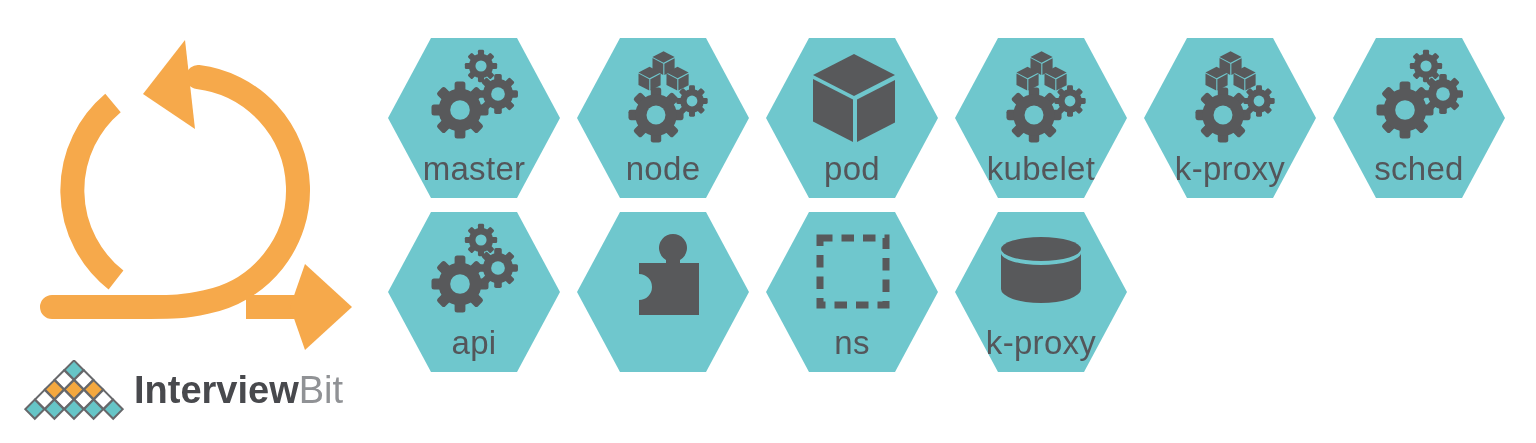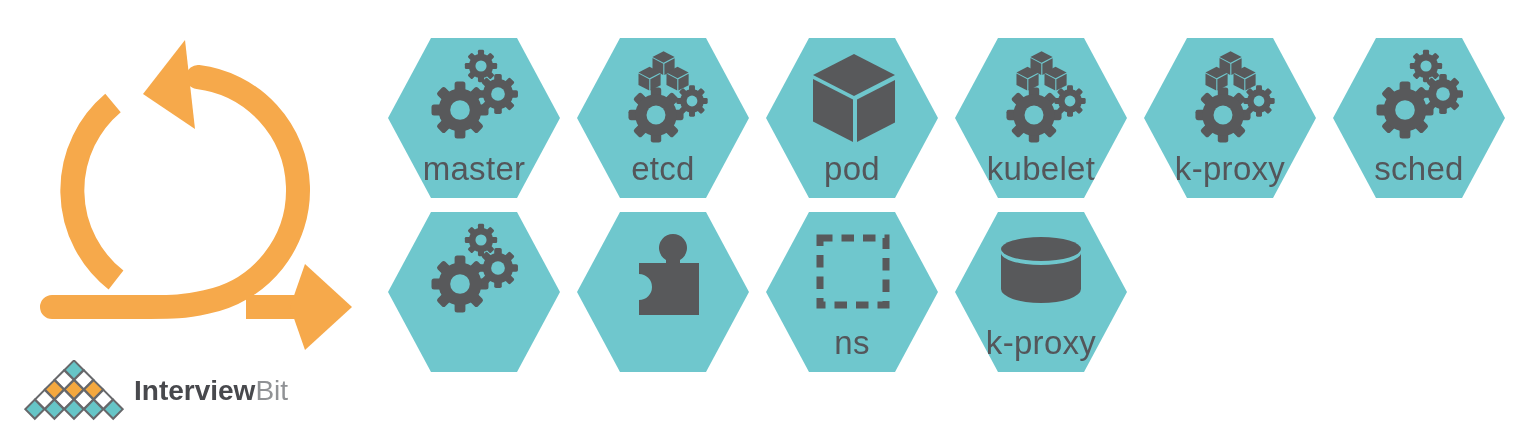--- a/index.html
+++ b/index.html
@@ -25,21 +25,21 @@
   }
   .hex .icon{width:100px;height:100px;margin-top:11px;}
   .hex .label{
     position:absolute;bottom:10px;left:0;right:0;text-align:center;
     font-weight:normal;font-size:33px;color:var(--label-gray);letter-spacing:.3px;
   }
 
   
   .logo{position:absolute;left:24px;top:360px;display:flex;align-items:center;}
   .logo .pyr{width:100px;height:61px;display:block;}
-  .logo .txt{margin-left:10px;font-size:28px;white-space:nowrap;}
+  .logo .txt{margin-left:10px;font-size:38px;white-space:nowrap;}
   .logo .b1{font-weight:bold;color:var(--logo-dark);}
   .logo .b2{font-weight:normal;color:var(--logo-light);}
 
   .defs-holder{position:absolute;width:0;height:0;overflow:hidden;}
 </style>
 </head>
 <body>
 
 <svg class="defs-holder" aria-hidden="true">
   <defs>
@@ -135,21 +135,21 @@
       <svg class="icon">
           <use href="#i-gears"></use>
         </svg>
       <div class="label">master</div>
     </div>
 
     <div class="hex">
       <svg class="icon">
           <use href="#i-cubes-gears"></use>
         </svg>
-      <div class="label">etcd</div>
+      <div class="label">node</div>
     </div>
 
 
     <div class="hex">
       <svg class="icon">
           <use href="#i-cube"></use>
         </svg>
       <div class="label">pod</div>
     </div>
 
@@ -171,20 +171,21 @@
       <svg class="icon">
           <use href="#i-gears"></use>
         </svg>
       <div class="label">sched</div>
     </div>
 
     <div class="hex">
       <svg class="icon">
           <use href="#i-gears"></use>
         </svg>
+      <div class="label">api</div>
     </div>
 
 
     <div class="hex">
       <svg class="icon">
           <use href="#i-puzzle"></use>
         </svg>
     </div>
 
     <div class="hex">

